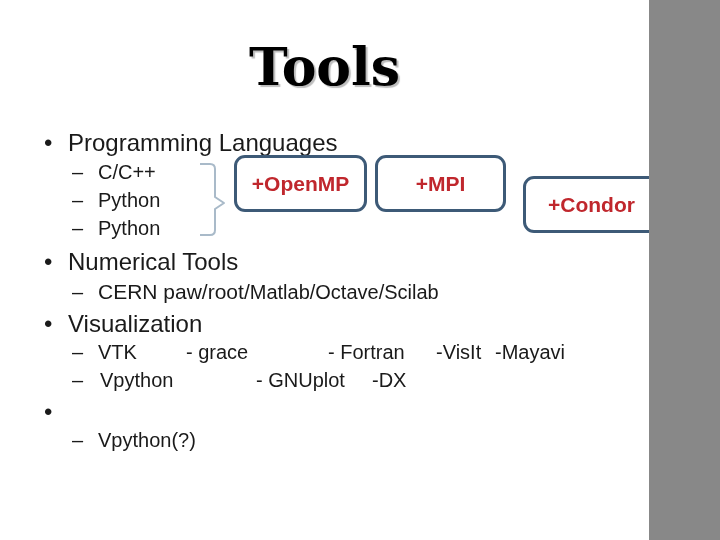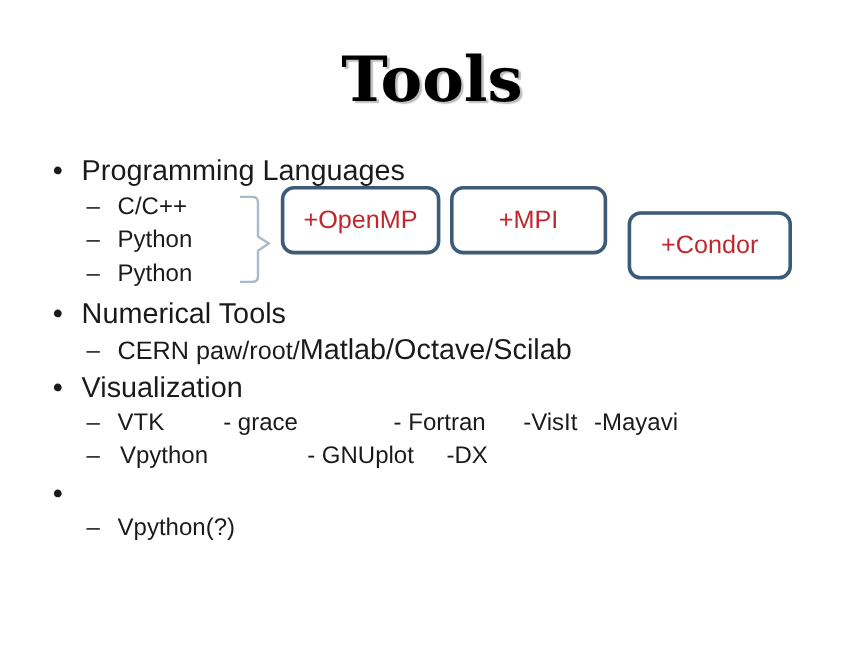--- a/index.html
+++ b/index.html
@@ -1,17 +1,17 @@
 <!DOCTYPE html>
 <html style="--background: #ffffff; --text: #1a1a1a; --title-text: #000000; --title-shadow: #bdbdbd; --box-border: #3d5a77; --box-text: #c0272d; --brace: #a9bac9;"><head>
 <meta charset="utf-8">
 <style>
   html,body{margin:0;padding:0;background:#888;}
   .slide{
-    position:relative;width:720px;height:540px;overflow:hidden;
+    position:relative;width:649px;height:540px;overflow:hidden;
     background:var(--background,#ffffff);
     color:var(--text,#1a1a1a);
     font-family:"Liberation Sans",sans-serif;
   }
   
   .title{
     position:absolute;top:37px;left:0;width:100%;text-align:center;
     font-family:"DejaVu Serif",serif;font-weight:700;
     font-size:52px;line-height:60px;
     color:var(--title-text,#000);
@@ -20,28 +20,28 @@
   
   .row{position:absolute;left:0;width:100%;height:28px;}
   .abs{position:absolute;white-space:nowrap;}
   .main{font-size:24px;line-height:28px;}
   .sub{font-size:20px;line-height:24px;}
   .dot{left:44px;}
   .main-label{left:68px;}
   .dash{left:72px;}
   .sub-label{left:98px;}
   .part1{font-size:21px;}
-  .part2{font-size:24px;text-align:right;}
+  .part2{font-size:20px;text-align:right;}
   
   .pbox{
     position:absolute;top:155px;height:51px;
     border:3px solid var(--box-border,#3d5a77);
     border-radius:11px;background:#fff;
     display:flex;align-items:center;justify-content:center;
-    font-size:21px;color:var(--box-text,#c0272d);
+    font-size:21px;color:var(--box-text,#c0272d);font-weight:bold;
   }
   .pbox-openmp{left:234px;width:127px;}
   .pbox-mpi{left:375px;width:125px;justify-content:center;}
   .pbox-condor{left:523px;width:131px;margin-top:21px;}
   
   .brace{position:absolute;left:199px;top:163px;}
 </style>
 </head>
 <body>
 

